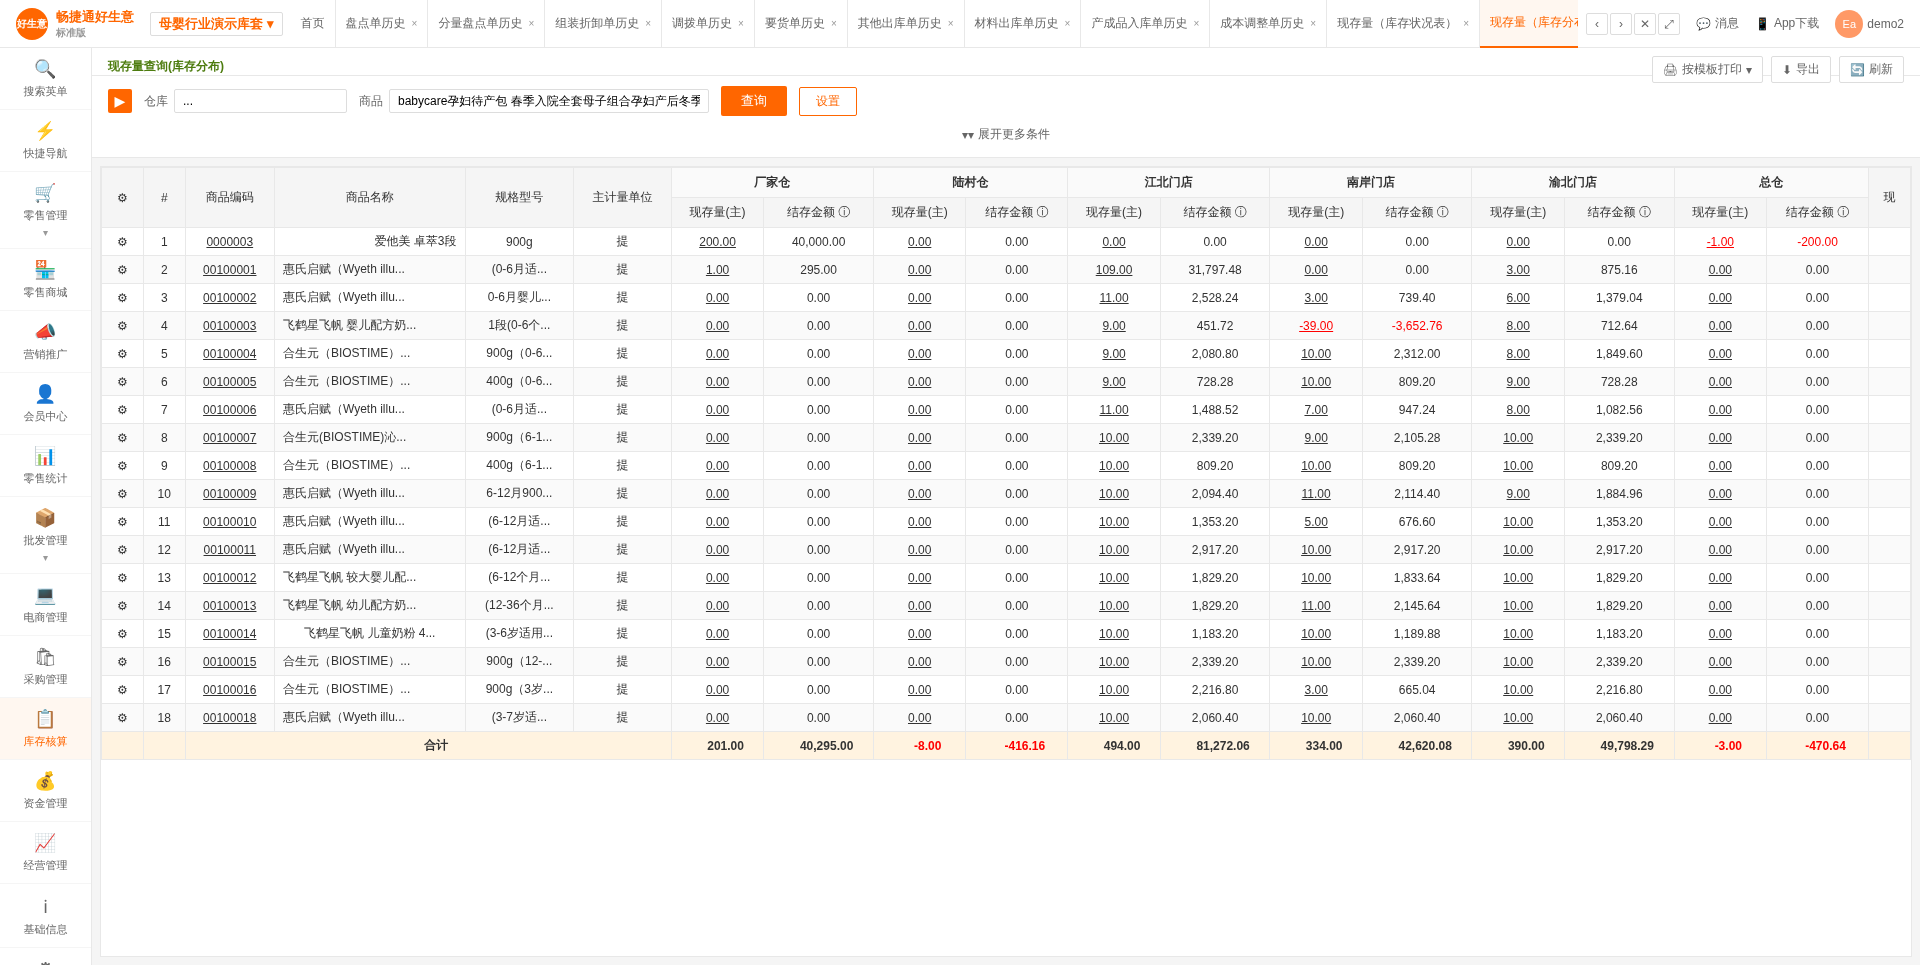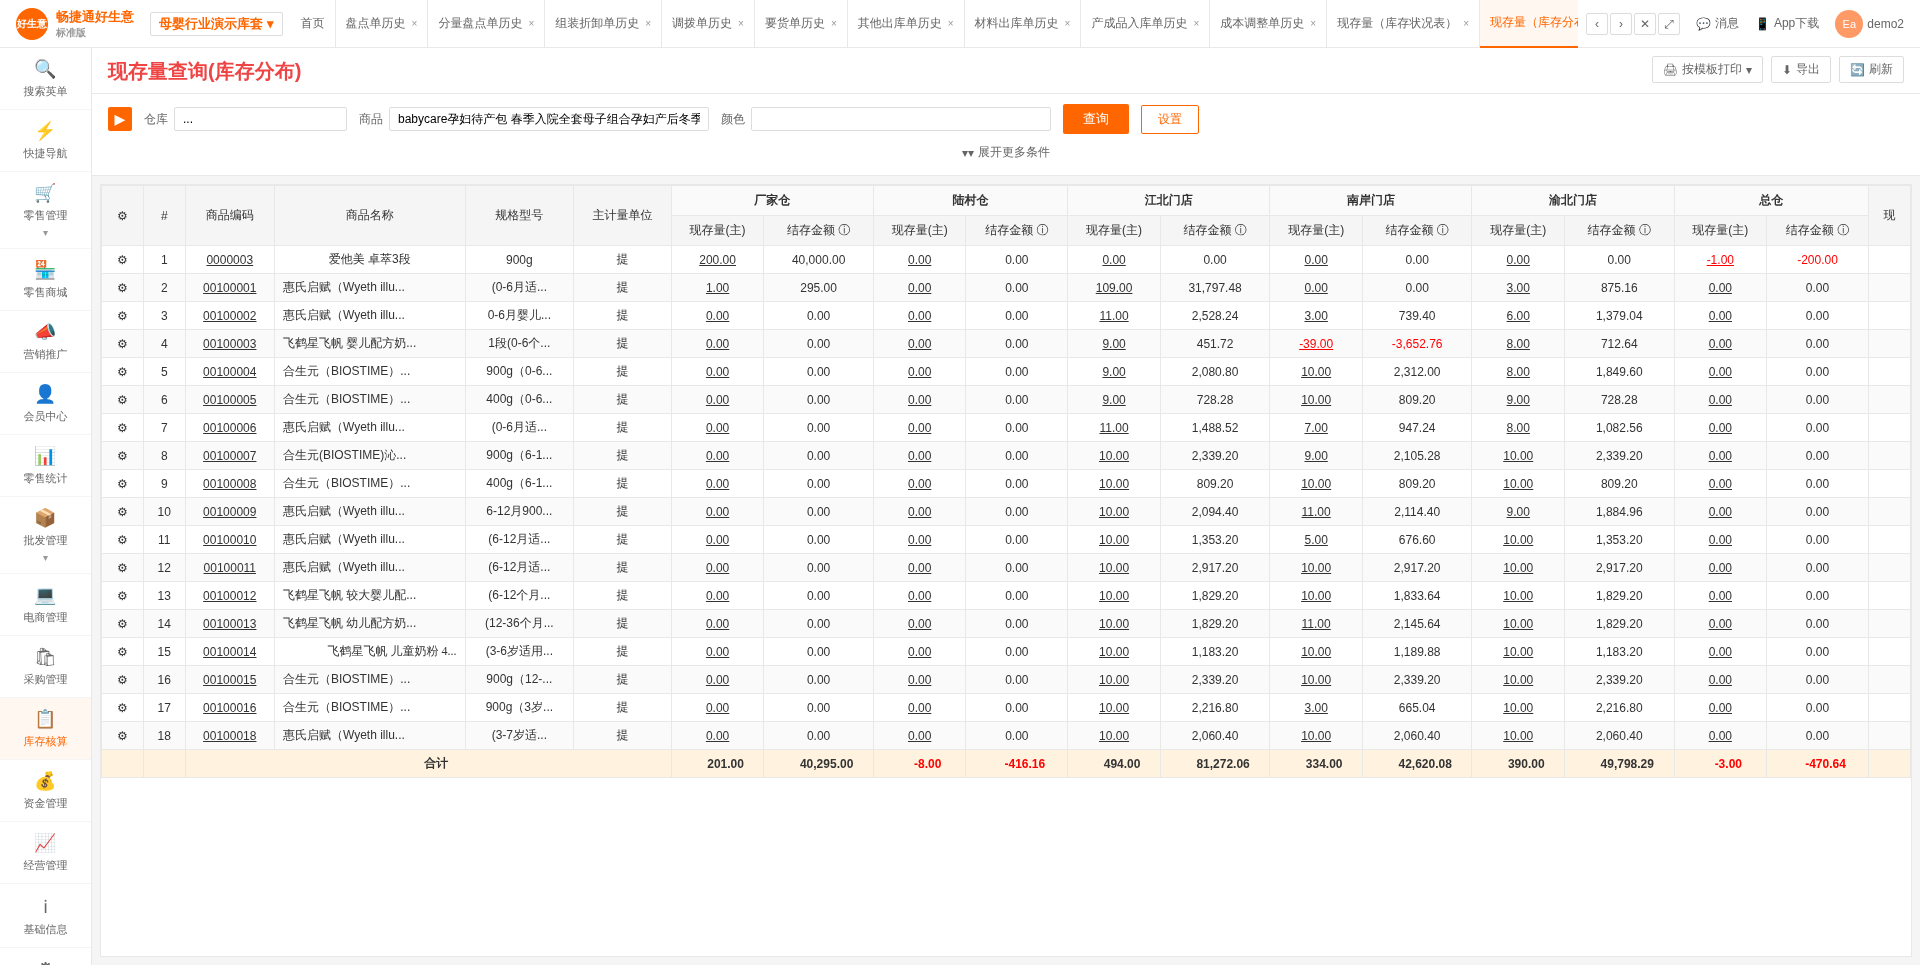--- a/index.html
+++ b/index.html
@@ -142,24 +142,23 @@
       overflow: hidden;
       display: flex;
       flex-direction: column;
     }
     .page-header {
       background: #fff;
       padding: 10px 16px 0;
       border-bottom: 1px solid #e8e8e8;
     }
     .page-title {
-      font-size: 20px;
+      font-size: 12px;
       font-weight: bold;
-      color: #ef4444;
-      margin-bottom: 8px;
+      color: #4d7c0f;
     }
     .page-actions-right {
       position: absolute;
       top: 56px;
       right: 16px;
       display: flex;
       gap: 8px;
       align-items: center;
     }
     .action-btn {
@@ -493,24 +492,20 @@
   <div class="filter-area">
     <div class="filter-row">
       <button class="filter-toggle">▶</button>
       <div class="filter-field">
         <span class="filter-label">仓库</span>
         <input class="filter-input" value="..." readonly="" style="">
       </div>
       <div class="filter-field">
         <span class="filter-label">商品</span>
         <input class="filter-input-long" id="productInput" value="babycare孕妇待产包 春季入院全套母子组合孕妇产后冬季月子用品 22件套 × ..." style="">
-      </div>
-      <div class="filter-field">
-        <span class="filter-label">颜色</span>
-        <input class="filter-input-color" style="">
       </div>
       <button class="btn-query">查询</button>
       <button class="btn-setting">设置</button>
     </div>
     <div class="expand-more">
       <span>▾▾</span>
       <span>展开更多条件</span>
     </div>
   </div>
 
@@ -545,21 +540,21 @@
           <th>结存金额 ⓘ</th>
           <th>现存量(主)</th>
           <th>结存金额 ⓘ</th>
         </tr>
       </thead>
       <tbody id="tableBody">
           <tr class="row-odd">
       <td>⚙</td>
       <td>1</td>
       <td class="td-num">0000003</td>
-      <td style="text-align:center;max-width:160px;overflow:hidden;margin-top:12px;">爱他美 卓萃3段</td>
+      <td style="text-align:right;max-width:160px;overflow:hidden;margin-top:12px;">爱他美 卓萃3段</td>
       <td>900g</td>
       <td>提</td>
       <td class="td-num">200.00</td>
       <td>40,000.00</td>
       <td class="td-num">0.00</td>
       <td>0.00</td>
       <td class="td-num">0.00</td>
       <td>0.00</td>
       <td class="td-num">0.00</td>
       <td style="">0.00</td>
@@ -839,21 +834,21 @@
       <td class="td-num">10.00</td>
       <td>1,829.20</td>
       <td class="td-num">0.00</td>
       <td style="">0.00</td>
       <td></td>
     </tr>
           <tr class="row-odd">
       <td>⚙</td>
       <td>15</td>
       <td class="td-num">00100014</td>
-      <td style="text-align:right;max-width:160px;overflow:hidden;font-family:Liberation Serif, serif;">飞鹤星飞帆 儿童奶粉 4...</td>
+      <td style="text-align:center;max-width:160px;overflow:hidden;">飞鹤星飞帆 儿童奶粉 4...</td>
       <td>(3-6岁适用...</td>
       <td>提</td>
       <td class="td-num">0.00</td>
       <td>0.00</td>
       <td class="td-num">0.00</td>
       <td>0.00</td>
       <td class="td-num">10.00</td>
       <td>1,183.20</td>
       <td class="td-num">10.00</td>
       <td style="">1,189.88</td>

